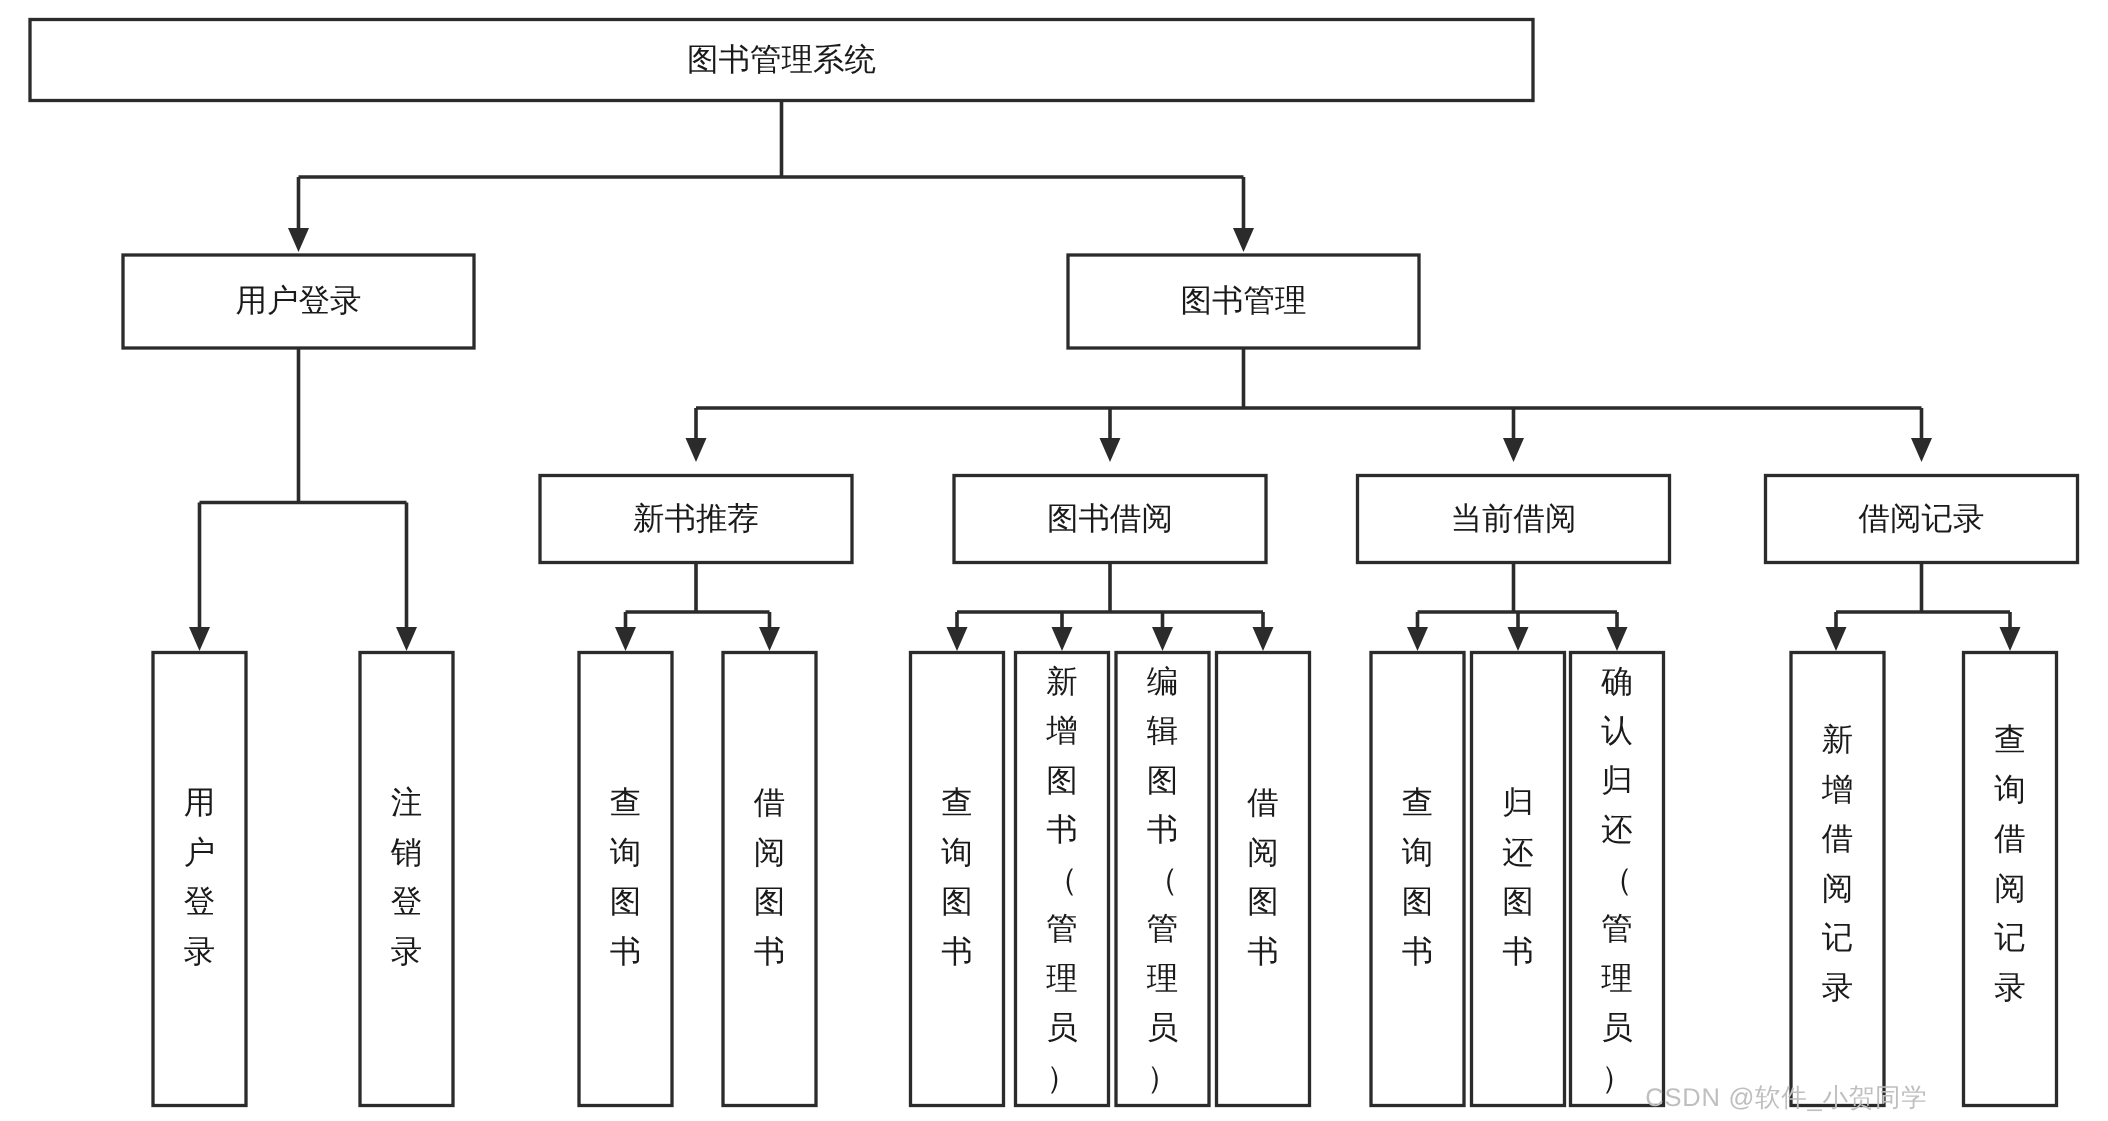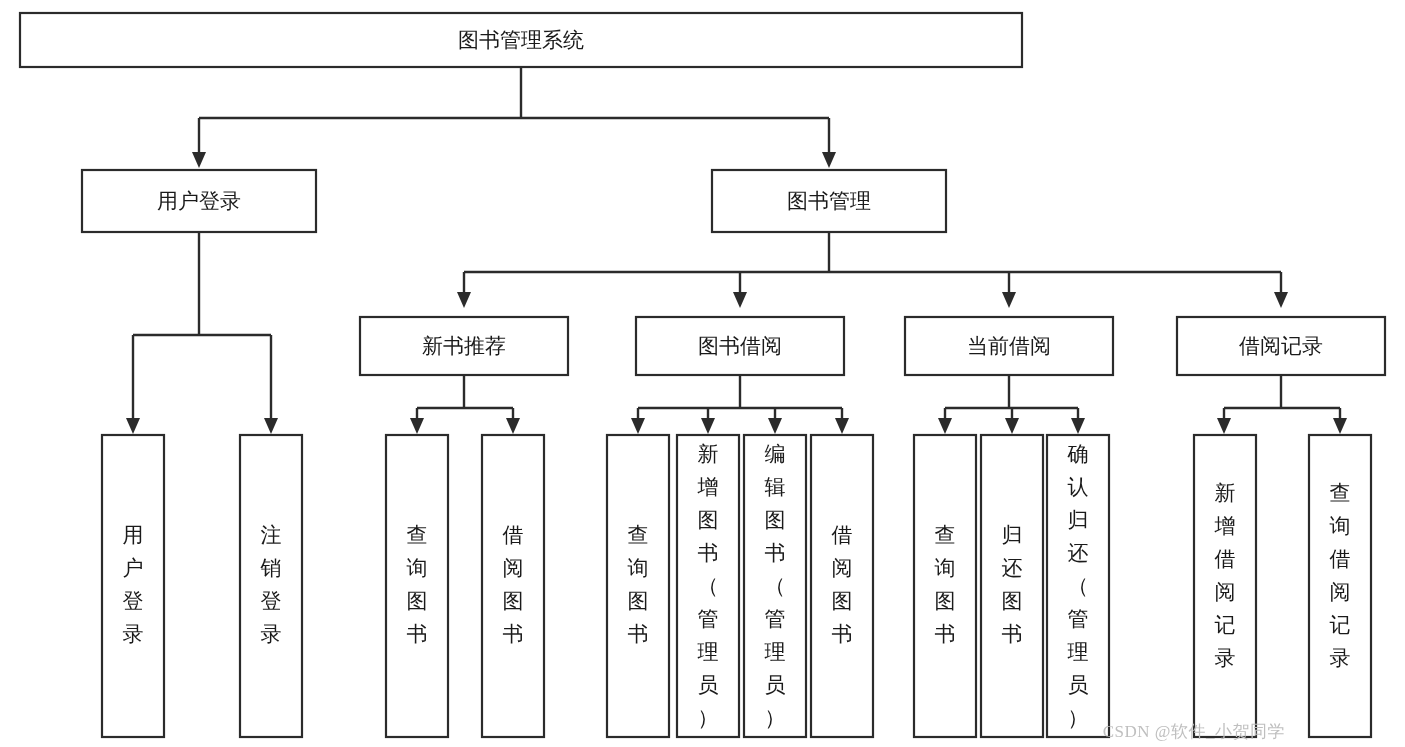--- a/index.html
+++ b/index.html
@@ -52,21 +52,21 @@
   .node-label-v {
     font-family: "Liberation Sans", "DejaVu Sans", sans-serif;
     font-size: 21px;
     fill: #1a1a1a;
     text-anchor: middle;
   }
   .watermark-text {
     position: absolute;
     right: 8px;
     bottom: 4px;
-    font-family: Liberation Serif, serif;
+    font-family: Liberation Sans, sans-serif;
     font-size: 17px;
     color: #bfbfbf;
     white-space: nowrap;
     letter-spacing: 0.5px;
     pointer-events: none;
   }
 </style>
 </head>
 <body>
 

